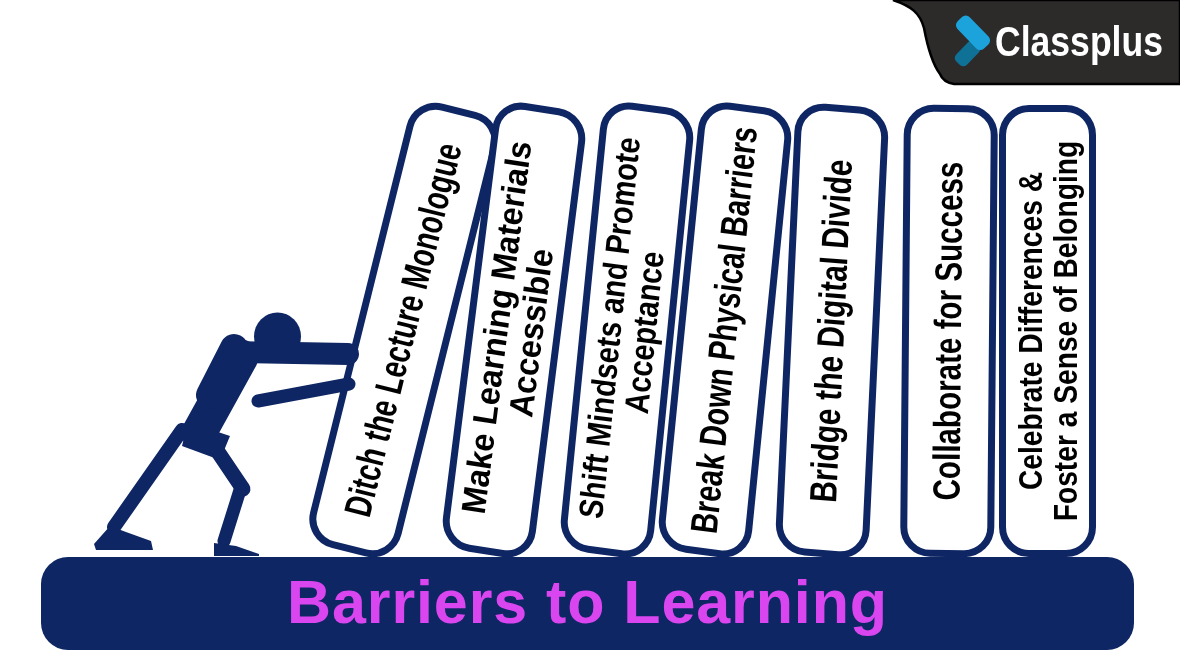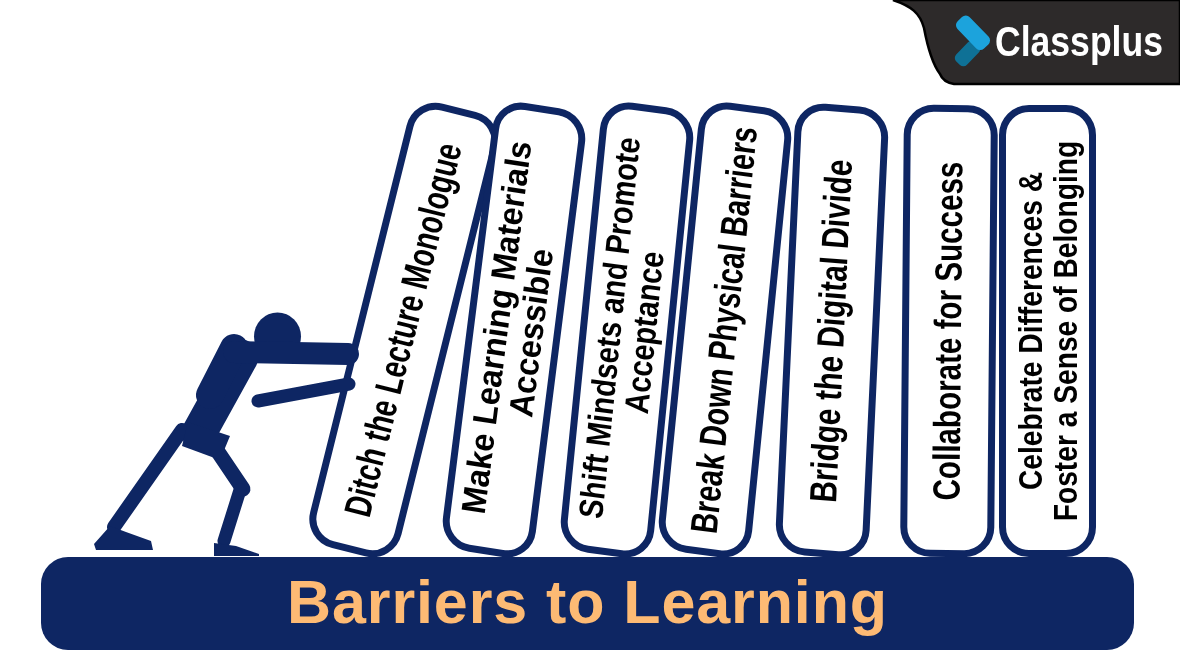--- a/index.html
+++ b/index.html
@@ -8,21 +8,21 @@
        font-family:"Liberation Sans",sans-serif;position:relative;}
   .tile{position:absolute;width:94px;height:452px;background:#fff;
         border:7px solid #0e2663;border-radius:30px;box-sizing:border-box;}
   .ttxt{position:absolute;width:436px;height:82px;left:50%;top:50%;
         transform:translate(-50%,-50%) rotate(-90deg);
         display:flex;align-items:center;justify-content:center;text-align:center;white-space:nowrap;
         font-weight:bold;color:#000;font-size:27px;line-height:1.03;letter-spacing:0;}
   #bar{position:absolute;left:41px;top:557px;width:1093px;height:93px;
        background:#0e2663;border-radius:27px;display:flex;align-items:center;
        justify-content:center;}
-  #bar span{color:#fdba74;font-weight:bold;font-size:61px;letter-spacing:0.9px;
+  #bar span{color:#d946ef;font-weight:bold;font-size:61px;letter-spacing:0.9px;
        position:relative;top:-2px;}
 </style>
 </head>
 <body>
 
 <div class="tile" style="left:357px;top:101px;height:458px;transform:rotate(14deg)">
     <div class="ttxt" style="font-size:38px;width:674px;transform:translate(-50%,-50%) rotate(-90deg) scaleX(0.732)">Ditch the Lecture Monologue</div>
   </div>
 <div class="tile" style="left:467px;top:104px;transform:rotate(9deg) skewX(1.8deg)">
     <div class="ttxt" style="font-size:34px;width:529px;transform:translate(-50%,-50%) rotate(-90deg) scaleX(0.95)">Make Learning Materials<br>Accessible</div>

